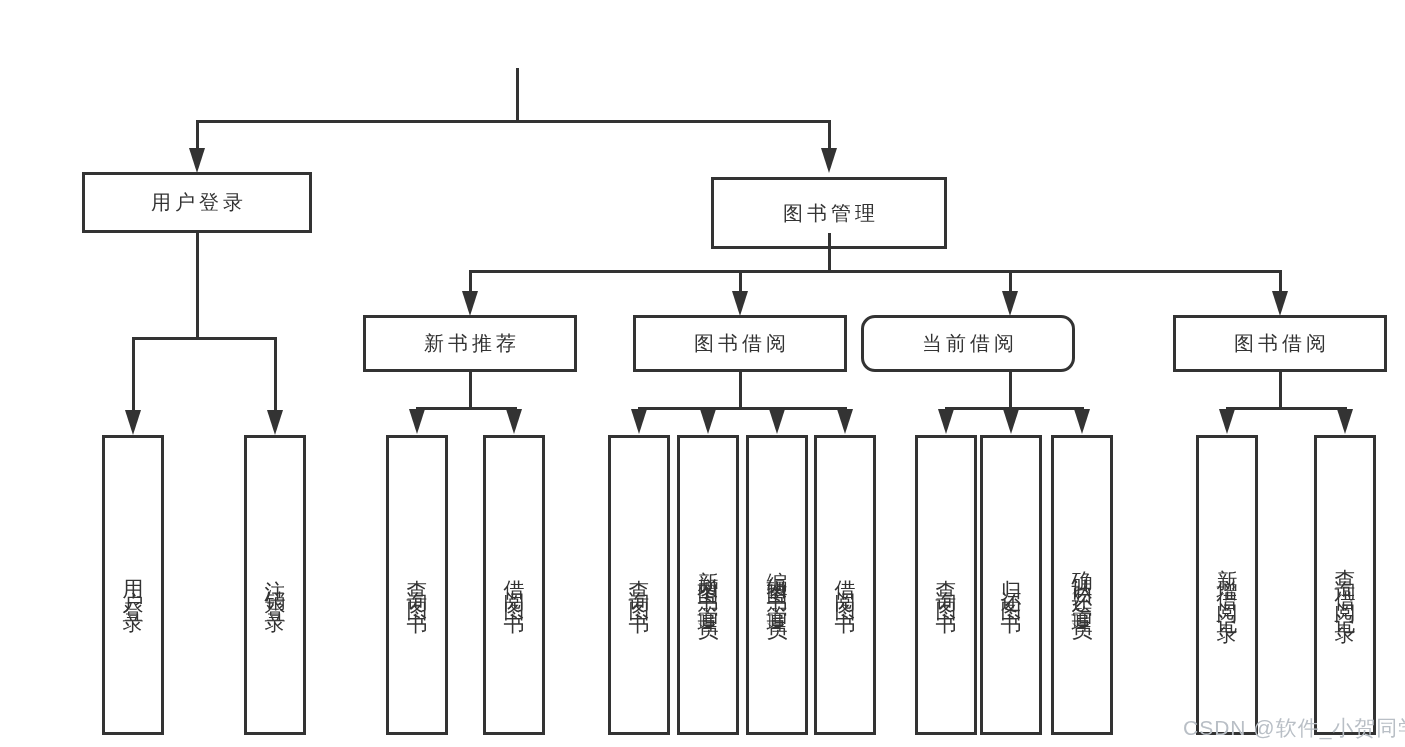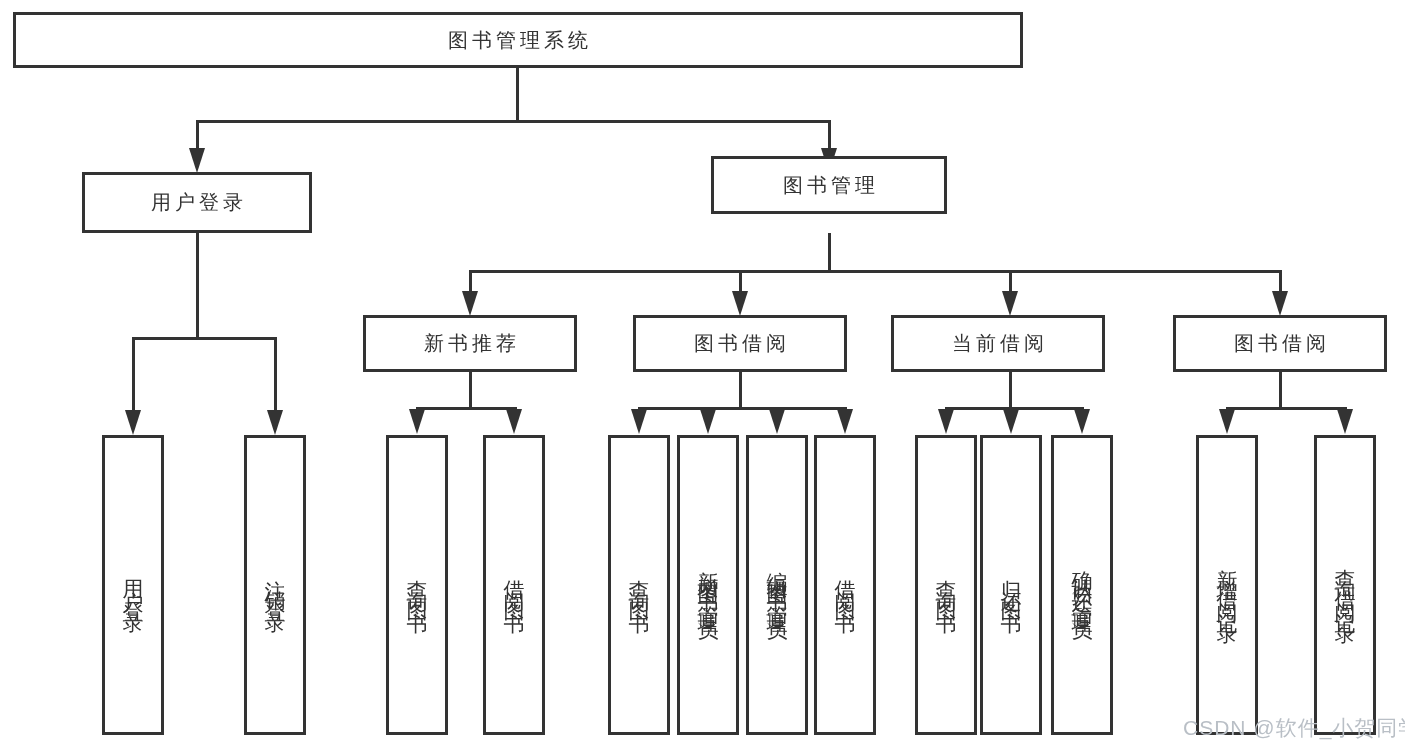--- a/index.html
+++ b/index.html
@@ -45,31 +45,30 @@
     position:absolute;left:1183px;top:714px;
     font-size:21px;letter-spacing:1px;
     color:var(--wm);z-index:10;white-space:nowrap;
   }
 </style>
 </head>
 <body>
 
 <div class="canvas">
 
-  <div class="hnode" style="left:13px;top:12px;width:1010px;height:56px;">图书管理系统</div>
 
   <div class="vl" style="left:515.5px;top:68px;height:55px;"></div>
   <div class="hl" style="left:195.5px;top:120px;width:635px;"></div>
   <div class="vl" style="left:195.5px;top:120px;height:30px;"></div>
   <div class="arrow" style="left:189px;top:148px;"></div>
   <div class="vl" style="left:827.5px;top:120px;height:30px;"></div>
   <div class="arrow" style="left:821px;top:148px;"></div>
 
   <div class="hnode" style="left:82px;top:172px;width:230px;height:61px;">用户登录</div>
-  <div class="hnode" style="left:711px;top:156px;width:236px;height:58px;">图书管理</div>
+  <div class="hnode" style="left:711px;top:177px;width:236px;height:72px;">图书管理</div>
 
   <div class="vl" style="left:195.5px;top:233px;height:107px;"></div>
   <div class="hl" style="left:131.5px;top:337px;width:145px;"></div>
   <div class="vl" style="left:131.5px;top:337px;height:75px;"></div>
   <div class="arrow" style="left:125px;top:410px;"></div>
   <div class="vl" style="left:273.5px;top:337px;height:75px;"></div>
   <div class="arrow" style="left:267px;top:410px;"></div>
 
   <div class="vl" style="left:827.5px;top:233px;height:40px;"></div>
   <div class="hl" style="left:468.5px;top:270px;width:813px;"></div>
@@ -77,21 +76,21 @@
   <div class="arrow" style="left:462px;top:291px;"></div>
   <div class="vl" style="left:738.5px;top:270px;height:24px;"></div>
   <div class="arrow" style="left:732px;top:291px;"></div>
   <div class="vl" style="left:1008.5px;top:270px;height:24px;"></div>
   <div class="arrow" style="left:1002px;top:291px;"></div>
   <div class="vl" style="left:1278.5px;top:270px;height:24px;"></div>
   <div class="arrow" style="left:1272px;top:291px;"></div>
 
   <div class="hnode" style="left:633px;top:315px;width:214px;height:57px;">图书借阅</div>
   <div class="hnode" style="left:363px;top:315px;width:214px;height:57px;">新书推荐</div>
-  <div class="hnode" style="left:891px;top:315px;width:214px;height:57px;">当前借阅</div>
+  <div class="hnode" style="left:861px;top:315px;width:214px;height:57px;border-radius:14px;">当前借阅</div>
   <div class="hnode" style="left:1173px;top:315px;width:214px;height:57px;">图书借阅</div>
 
   <div class="vl" style="left:468.5px;top:372px;height:38px;"></div>
   <div class="hl" style="left:415.5px;top:407px;width:101px;"></div>
   <div class="arrow" style="left:409px;top:409px;"></div>
   <div class="arrow" style="left:506px;top:409px;"></div>
 
   <div class="vl" style="left:738.5px;top:372px;height:38px;"></div>
   <div class="hl" style="left:637.5px;top:407px;width:209px;"></div>
   <div class="arrow" style="left:631px;top:409px;"></div>

